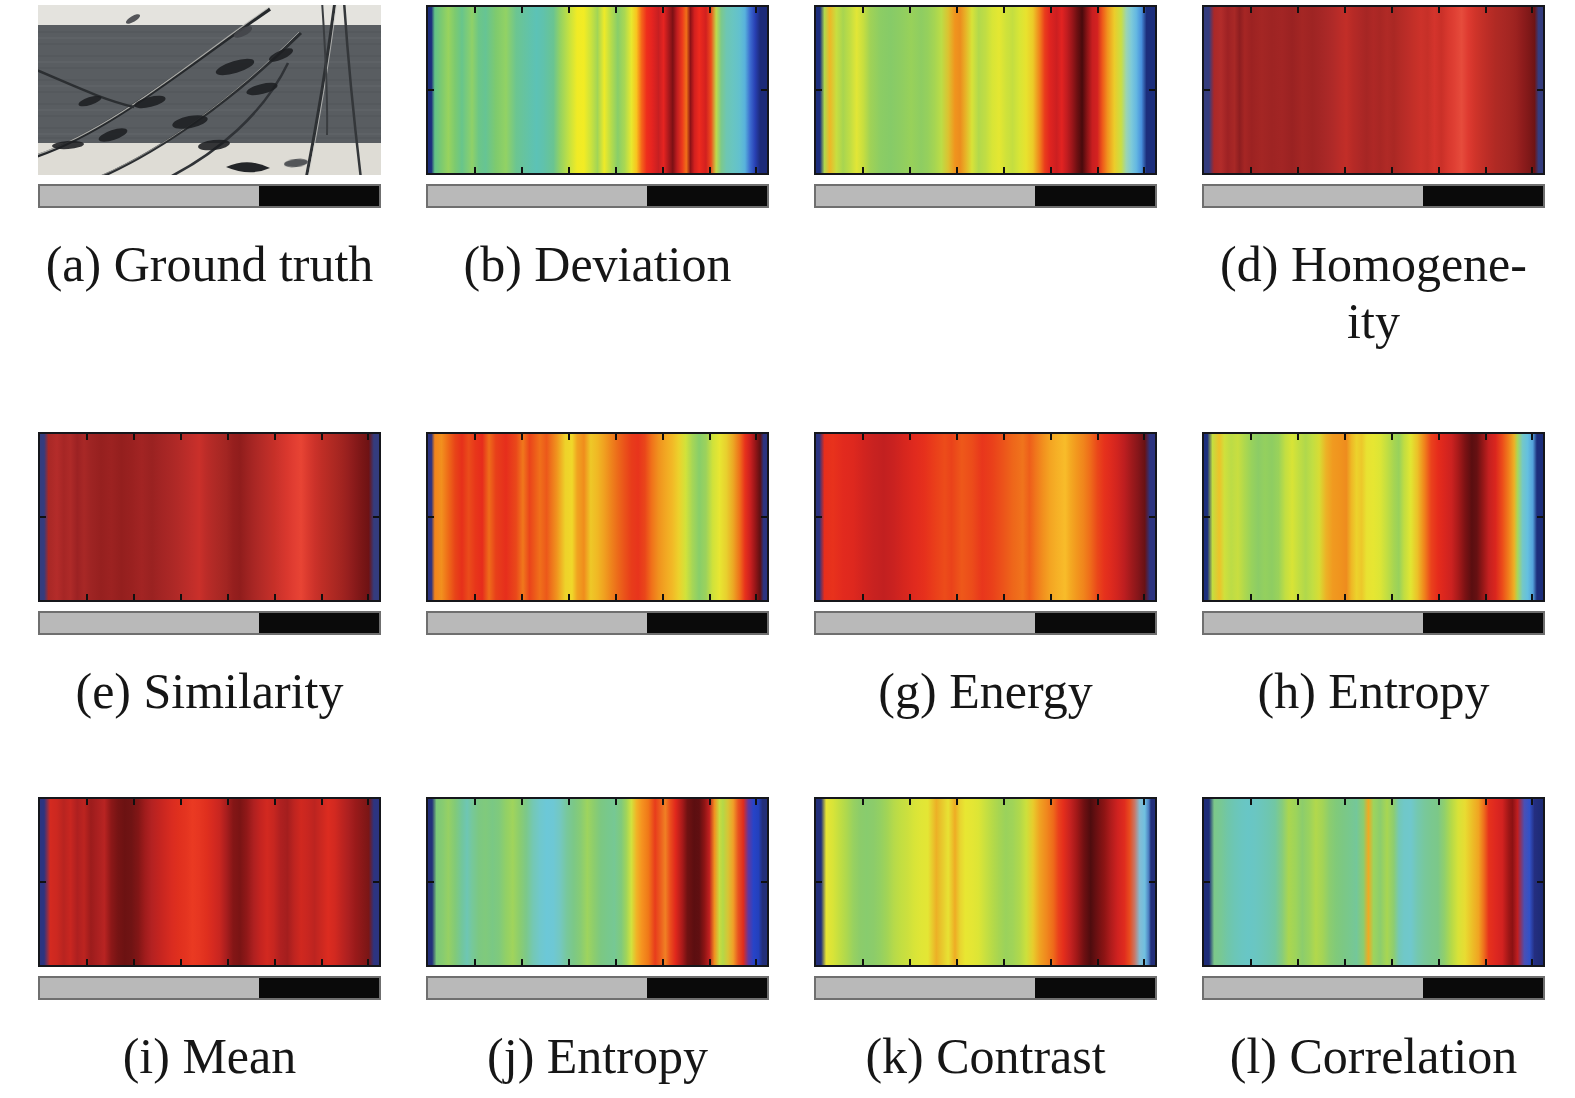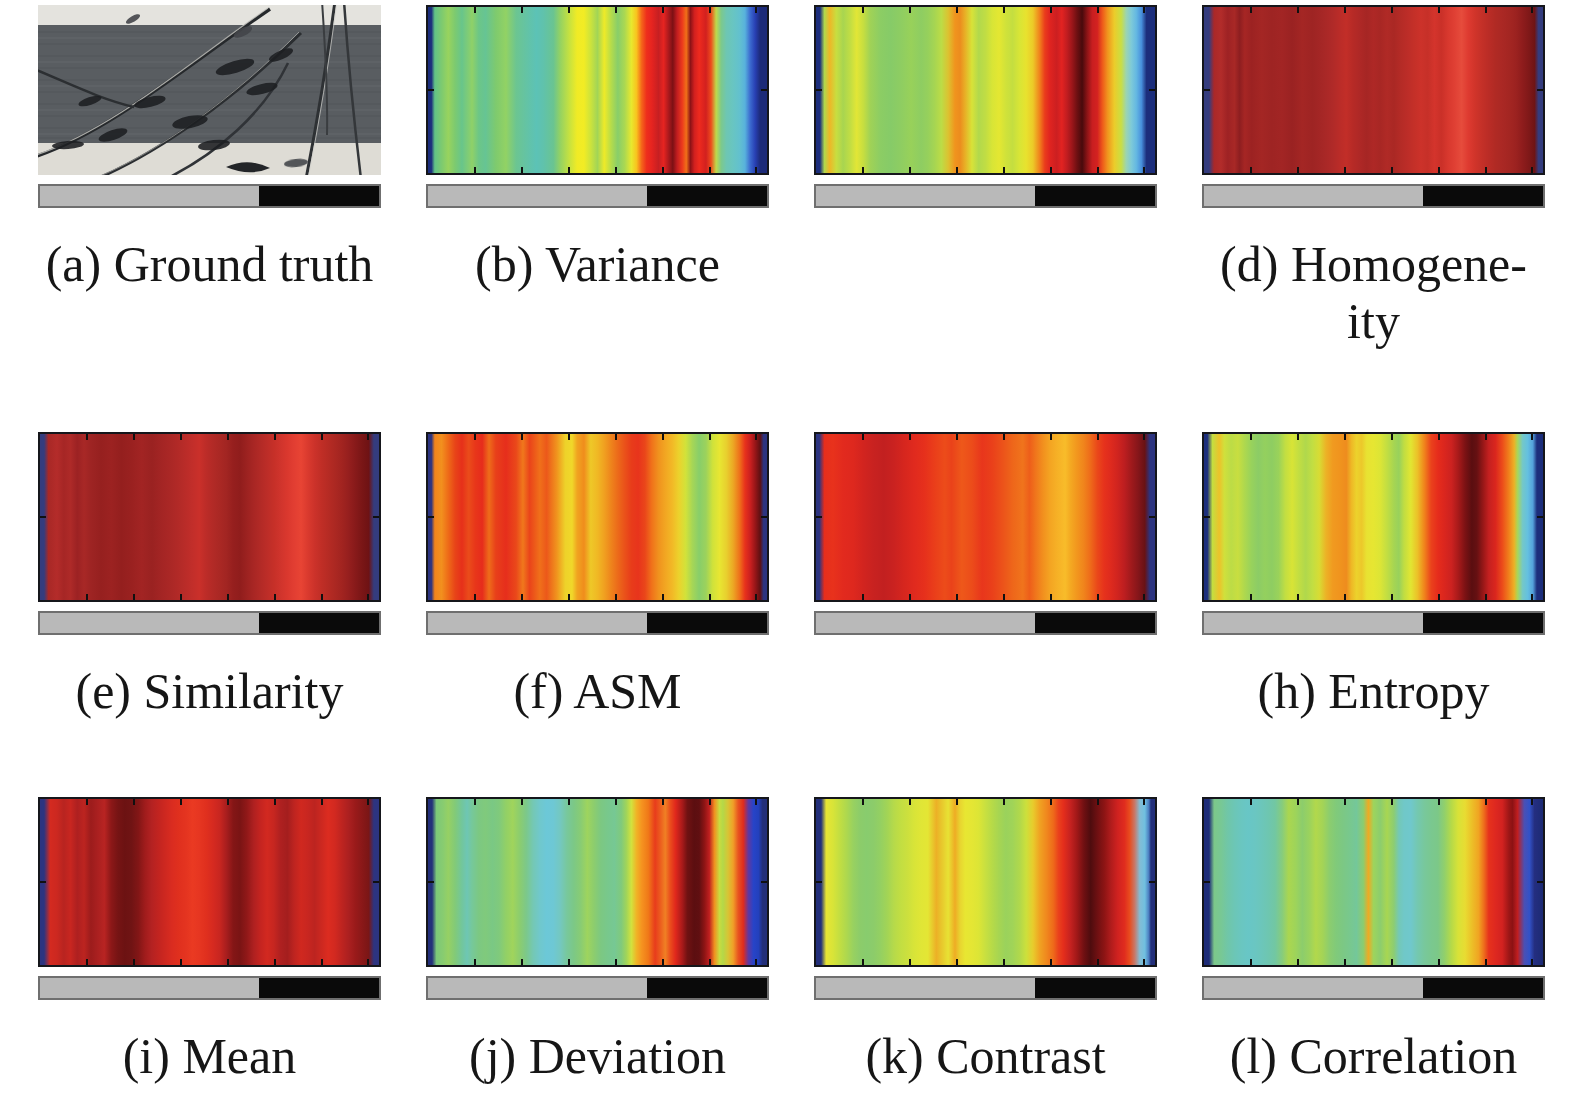--- a/index.html
+++ b/index.html
@@ -105,21 +105,21 @@
           <div class="tick tick-top" style="left: calc(83.3% - 1px); background: rgb(16, 16, 16);"></div>
           <div class="tick tick-bottom" style="left: calc(83.3% - 1px); background: rgb(16, 16, 16);"></div>
           <div class="tick tick-top" style="left: calc(96.7% - 1px); background: rgb(16, 16, 16);"></div>
           <div class="tick tick-bottom" style="left: calc(96.7% - 1px); background: rgb(16, 16, 16);"></div>
           <div class="tick tick-left" style="background: rgb(16, 16, 16);"></div>
           <div class="tick tick-right" style="background: rgb(16, 16, 16);"></div>
         </div>
       <div class="scalebar" style="background: rgb(185, 185, 185); border-color: rgb(111, 111, 111);">
           <div class="black-seg" style="background: rgb(10, 10, 10); width: 35.3%;"></div>
         </div>
-      <figcaption class="caption">(b) Variance</figcaption>
+      <figcaption class="caption">(b) Deviation</figcaption>
     </figure>
 
     <figure class="panel">
       <div class="viz heatmap" style="background: linear-gradient(to right, rgb(28, 46, 124) 0%, rgb(28, 46, 124) 1.2%, rgb(176, 216, 78) 2.5%, rgb(238, 182, 38) 4%, rgb(200, 222, 64) 6%, rgb(168, 213, 80) 8%, rgb(192, 221, 68) 10%, rgb(226, 230, 54) 12%, rgb(198, 222, 64) 14%, rgb(160, 210, 86) 16%, rgb(140, 205, 100) 19%, rgb(134, 203, 104) 22%, rgb(142, 205, 98) 25%, rgb(152, 209, 90) 28%, rgb(142, 205, 98) 31%, rgb(150, 208, 92) 33%, rgb(166, 213, 82) 35%, rgb(188, 220, 70) 37%, rgb(220, 194, 48) 39%, rgb(240, 148, 30) 41%, rgb(236, 140, 30) 42.5%, rgb(232, 176, 38) 44%, rgb(216, 226, 56) 46%, rgb(178, 217, 76) 48%, rgb(192, 221, 68) 50%, rgb(216, 229, 54) 52%, rgb(228, 231, 50) 54%, rgb(208, 226, 58) 56%, rgb(196, 222, 64) 58%, rgb(216, 229, 54) 60%, rgb(232, 226, 46) 62%, rgb(236, 202, 40) 64%, rgb(240, 128, 28) 66%, rgb(234, 60, 28) 67.5%, rgb(224, 36, 32) 69%, rgb(204, 31, 33) 71%, rgb(226, 35, 33) 72.5%, rgb(194, 29, 32) 74%, rgb(156, 22, 26) 75.5%, rgb(110, 16, 18) 77%, rgb(72, 10, 12) 78.5%, rgb(140, 20, 22) 80%, rgb(200, 30, 32) 81.5%, rgb(212, 34, 32) 83%, rgb(238, 90, 26) 84.5%, rgb(240, 148, 30) 86%, rgb(236, 204, 42) 88%, rgb(202, 222, 66) 90%, rgb(156, 212, 176) 91.5%, rgb(126, 202, 216) 93%, rgb(100, 184, 226) 94.5%, rgb(72, 144, 220) 96%, rgb(28, 46, 124) 97.5%, rgb(28, 46, 124) 100%);">
           <div class="tick tick-top" style="left: calc(13.8% - 1px); background: rgb(16, 16, 16);"></div>
           <div class="tick tick-bottom" style="left: calc(13.8% - 1px); background: rgb(16, 16, 16);"></div>
           <div class="tick tick-top" style="left: calc(27.7% - 1px); background: rgb(16, 16, 16);"></div>
           <div class="tick tick-bottom" style="left: calc(27.7% - 1px); background: rgb(16, 16, 16);"></div>
           <div class="tick tick-top" style="left: calc(41.6% - 1px); background: rgb(16, 16, 16);"></div>
           <div class="tick tick-bottom" style="left: calc(41.6% - 1px); background: rgb(16, 16, 16);"></div>
@@ -205,21 +205,20 @@
           <div class="tick tick-top" style="left: calc(83.3% - 1px); background: rgb(16, 16, 16);"></div>
           <div class="tick tick-bottom" style="left: calc(83.3% - 1px); background: rgb(16, 16, 16);"></div>
           <div class="tick tick-top" style="left: calc(96.7% - 1px); background: rgb(16, 16, 16);"></div>
           <div class="tick tick-bottom" style="left: calc(96.7% - 1px); background: rgb(16, 16, 16);"></div>
           <div class="tick tick-left" style="background: rgb(16, 16, 16);"></div>
           <div class="tick tick-right" style="background: rgb(16, 16, 16);"></div>
         </div>
       <div class="scalebar" style="background: rgb(185, 185, 185); border-color: rgb(111, 111, 111);">
           <div class="black-seg" style="background: rgb(10, 10, 10); width: 35.3%;"></div>
         </div>
-      <figcaption class="caption">(f) ASM</figcaption>
     </figure>
 
     <figure class="panel">
       <div class="viz heatmap" style="background: linear-gradient(to right, rgb(44, 52, 128) 0%, rgb(44, 52, 128) 1%, rgb(230, 46, 28) 2.5%, rgb(232, 50, 28) 5%, rgb(226, 42, 30) 8%, rgb(222, 40, 30) 11%, rgb(210, 36, 31) 14%, rgb(200, 34, 32) 17%, rgb(194, 32, 32) 20%, rgb(202, 34, 32) 23%, rgb(214, 38, 30) 26%, rgb(224, 42, 30) 29%, rgb(230, 48, 28) 32%, rgb(234, 62, 26) 35%, rgb(236, 76, 26) 38%, rgb(234, 66, 26) 40%, rgb(238, 88, 26) 43%, rgb(236, 76, 26) 46%, rgb(232, 54, 28) 49%, rgb(234, 64, 26) 52%, rgb(236, 82, 26) 55%, rgb(238, 102, 26) 58%, rgb(240, 116, 28) 61%, rgb(238, 94, 26) 63%, rgb(240, 120, 28) 65%, rgb(242, 144, 30) 67%, rgb(244, 164, 34) 69%, rgb(246, 176, 38) 71%, rgb(248, 188, 42) 73.5%, rgb(244, 170, 34) 75%, rgb(242, 150, 30) 77%, rgb(240, 132, 28) 79%, rgb(238, 106, 26) 81%, rgb(234, 72, 26) 83%, rgb(230, 50, 28) 85%, rgb(222, 42, 30) 87%, rgb(208, 36, 31) 89%, rgb(188, 30, 32) 91%, rgb(160, 26, 28) 93%, rgb(134, 22, 26) 95%, rgb(104, 18, 20) 97%, rgb(44, 52, 128) 98.5%, rgb(44, 52, 128) 100%);">
           <div class="tick tick-top" style="left: calc(13.8% - 1px); background: rgb(16, 16, 16);"></div>
           <div class="tick tick-bottom" style="left: calc(13.8% - 1px); background: rgb(16, 16, 16);"></div>
           <div class="tick tick-top" style="left: calc(27.7% - 1px); background: rgb(16, 16, 16);"></div>
           <div class="tick tick-bottom" style="left: calc(27.7% - 1px); background: rgb(16, 16, 16);"></div>
           <div class="tick tick-top" style="left: calc(41.6% - 1px); background: rgb(16, 16, 16);"></div>
           <div class="tick tick-bottom" style="left: calc(41.6% - 1px); background: rgb(16, 16, 16);"></div>
@@ -230,20 +229,21 @@
           <div class="tick tick-top" style="left: calc(83.3% - 1px); background: rgb(16, 16, 16);"></div>
           <div class="tick tick-bottom" style="left: calc(83.3% - 1px); background: rgb(16, 16, 16);"></div>
           <div class="tick tick-top" style="left: calc(96.7% - 1px); background: rgb(16, 16, 16);"></div>
           <div class="tick tick-bottom" style="left: calc(96.7% - 1px); background: rgb(16, 16, 16);"></div>
           <div class="tick tick-left" style="background: rgb(16, 16, 16);"></div>
           <div class="tick tick-right" style="background: rgb(16, 16, 16);"></div>
         </div>
       <div class="scalebar" style="background: rgb(185, 185, 185); border-color: rgb(111, 111, 111);">
           <div class="black-seg" style="background: rgb(10, 10, 10); width: 35.3%;"></div>
         </div>
+      <figcaption class="caption">(g) Energy</figcaption>
     </figure>
 
     <figure class="panel">
       <div class="viz heatmap" style="background: linear-gradient(to right, rgb(28, 46, 124) 0%, rgb(28, 46, 124) 1%, rgb(196, 222, 64) 2.5%, rgb(236, 194, 42) 4.5%, rgb(208, 224, 60) 6%, rgb(188, 220, 70) 8%, rgb(200, 222, 64) 10%, rgb(174, 216, 78) 12%, rgb(152, 210, 92) 14%, rgb(140, 204, 102) 16%, rgb(148, 208, 94) 18%, rgb(142, 205, 98) 20%, rgb(154, 210, 90) 22%, rgb(194, 222, 66) 24%, rgb(216, 228, 54) 26%, rgb(194, 222, 66) 28%, rgb(176, 216, 76) 30%, rgb(194, 222, 66) 32%, rgb(216, 220, 52) 34%, rgb(236, 178, 38) 36%, rgb(240, 154, 32) 38%, rgb(240, 148, 30) 40%, rgb(238, 140, 30) 42%, rgb(238, 184, 38) 43.5%, rgb(236, 210, 44) 45%, rgb(236, 200, 42) 46.5%, rgb(232, 226, 50) 48%, rgb(230, 230, 50) 50%, rgb(220, 229, 54) 52%, rgb(194, 222, 66) 54%, rgb(166, 213, 82) 56%, rgb(152, 209, 92) 57.5%, rgb(192, 221, 66) 59%, rgb(226, 230, 50) 61%, rgb(236, 192, 40) 63%, rgb(240, 132, 28) 65%, rgb(234, 66, 28) 67%, rgb(230, 44, 28) 69%, rgb(218, 38, 30) 71%, rgb(204, 34, 32) 73%, rgb(168, 26, 26) 75%, rgb(124, 18, 20) 77%, rgb(90, 14, 16) 79%, rgb(102, 16, 18) 80.5%, rgb(156, 24, 24) 82.5%, rgb(196, 32, 32) 84%, rgb(218, 38, 30) 86%, rgb(236, 76, 26) 88%, rgb(240, 130, 28) 90%, rgb(236, 178, 38) 91.5%, rgb(168, 214, 90) 92.5%, rgb(116, 200, 200) 94%, rgb(100, 192, 224) 95.5%, rgb(84, 162, 220) 97%, rgb(28, 46, 124) 98.2%, rgb(28, 46, 124) 100%);">
           <div class="tick tick-top" style="left: calc(13.8% - 1px); background: rgb(16, 16, 16);"></div>
           <div class="tick tick-bottom" style="left: calc(13.8% - 1px); background: rgb(16, 16, 16);"></div>
           <div class="tick tick-top" style="left: calc(27.7% - 1px); background: rgb(16, 16, 16);"></div>
           <div class="tick tick-bottom" style="left: calc(27.7% - 1px); background: rgb(16, 16, 16);"></div>
           <div class="tick tick-top" style="left: calc(41.6% - 1px); background: rgb(16, 16, 16);"></div>
           <div class="tick tick-bottom" style="left: calc(41.6% - 1px); background: rgb(16, 16, 16);"></div>
@@ -304,21 +304,21 @@
           <div class="tick tick-top" style="left: calc(83.3% - 1px); background: rgb(16, 16, 16);"></div>
           <div class="tick tick-bottom" style="left: calc(83.3% - 1px); background: rgb(16, 16, 16);"></div>
           <div class="tick tick-top" style="left: calc(96.7% - 1px); background: rgb(16, 16, 16);"></div>
           <div class="tick tick-bottom" style="left: calc(96.7% - 1px); background: rgb(16, 16, 16);"></div>
           <div class="tick tick-left" style="background: rgb(16, 16, 16);"></div>
           <div class="tick tick-right" style="background: rgb(16, 16, 16);"></div>
         </div>
       <div class="scalebar" style="background: rgb(185, 185, 185); border-color: rgb(111, 111, 111);">
           <div class="black-seg" style="background: rgb(10, 10, 10); width: 35.3%;"></div>
         </div>
-      <figcaption class="caption">(j) Deviation</figcaption>
+      <figcaption class="caption">(j) Entropy</figcaption>
     </figure>
 
     <figure class="panel">
       <div class="viz heatmap" style="background: linear-gradient(to right, rgb(35, 47, 122) 0%, rgb(35, 47, 122) 1.5%, rgb(232, 228, 52) 3%, rgb(216, 228, 56) 5%, rgb(194, 222, 66) 7%, rgb(174, 216, 78) 9%, rgb(152, 209, 96) 11%, rgb(140, 204, 106) 13%, rgb(136, 204, 110) 15%, rgb(140, 204, 106) 17%, rgb(148, 208, 98) 19%, rgb(162, 212, 86) 21%, rgb(182, 218, 74) 23%, rgb(194, 222, 66) 25%, rgb(204, 224, 62) 27%, rgb(216, 228, 56) 29%, rgb(224, 230, 54) 31%, rgb(228, 230, 52) 33%, rgb(236, 176, 38) 35.5%, rgb(232, 198, 44) 37%, rgb(232, 226, 52) 39%, rgb(238, 172, 36) 41%, rgb(232, 212, 48) 42.5%, rgb(232, 230, 50) 44%, rgb(228, 230, 52) 46%, rgb(220, 229, 54) 48%, rgb(200, 224, 64) 50%, rgb(182, 218, 72) 52%, rgb(166, 213, 82) 54%, rgb(154, 210, 92) 56%, rgb(160, 212, 88) 58%, rgb(176, 216, 76) 60%, rgb(204, 224, 60) 62%, rgb(232, 204, 44) 64%, rgb(240, 162, 34) 66%, rgb(240, 136, 30) 68%, rgb(238, 106, 26) 70%, rgb(234, 66, 28) 71.5%, rgb(228, 46, 28) 73%, rgb(198, 34, 32) 75%, rgb(160, 24, 24) 77%, rgb(112, 16, 18) 79%, rgb(78, 12, 14) 81%, rgb(110, 16, 18) 83%, rgb(140, 20, 20) 85%, rgb(176, 28, 28) 87%, rgb(208, 34, 32) 89%, rgb(224, 44, 30) 91%, rgb(232, 76, 30) 92.5%, rgb(200, 120, 104) 94%, rgb(132, 188, 212) 95.5%, rgb(112, 192, 224) 97%, rgb(74, 124, 192) 98.2%, rgb(35, 47, 122) 98.8%, rgb(35, 47, 122) 100%);">
           <div class="tick tick-top" style="left: calc(13.8% - 1px); background: rgb(16, 16, 16);"></div>
           <div class="tick tick-bottom" style="left: calc(13.8% - 1px); background: rgb(16, 16, 16);"></div>
           <div class="tick tick-top" style="left: calc(27.7% - 1px); background: rgb(16, 16, 16);"></div>
           <div class="tick tick-bottom" style="left: calc(27.7% - 1px); background: rgb(16, 16, 16);"></div>
           <div class="tick tick-top" style="left: calc(41.6% - 1px); background: rgb(16, 16, 16);"></div>
           <div class="tick tick-bottom" style="left: calc(41.6% - 1px); background: rgb(16, 16, 16);"></div>

